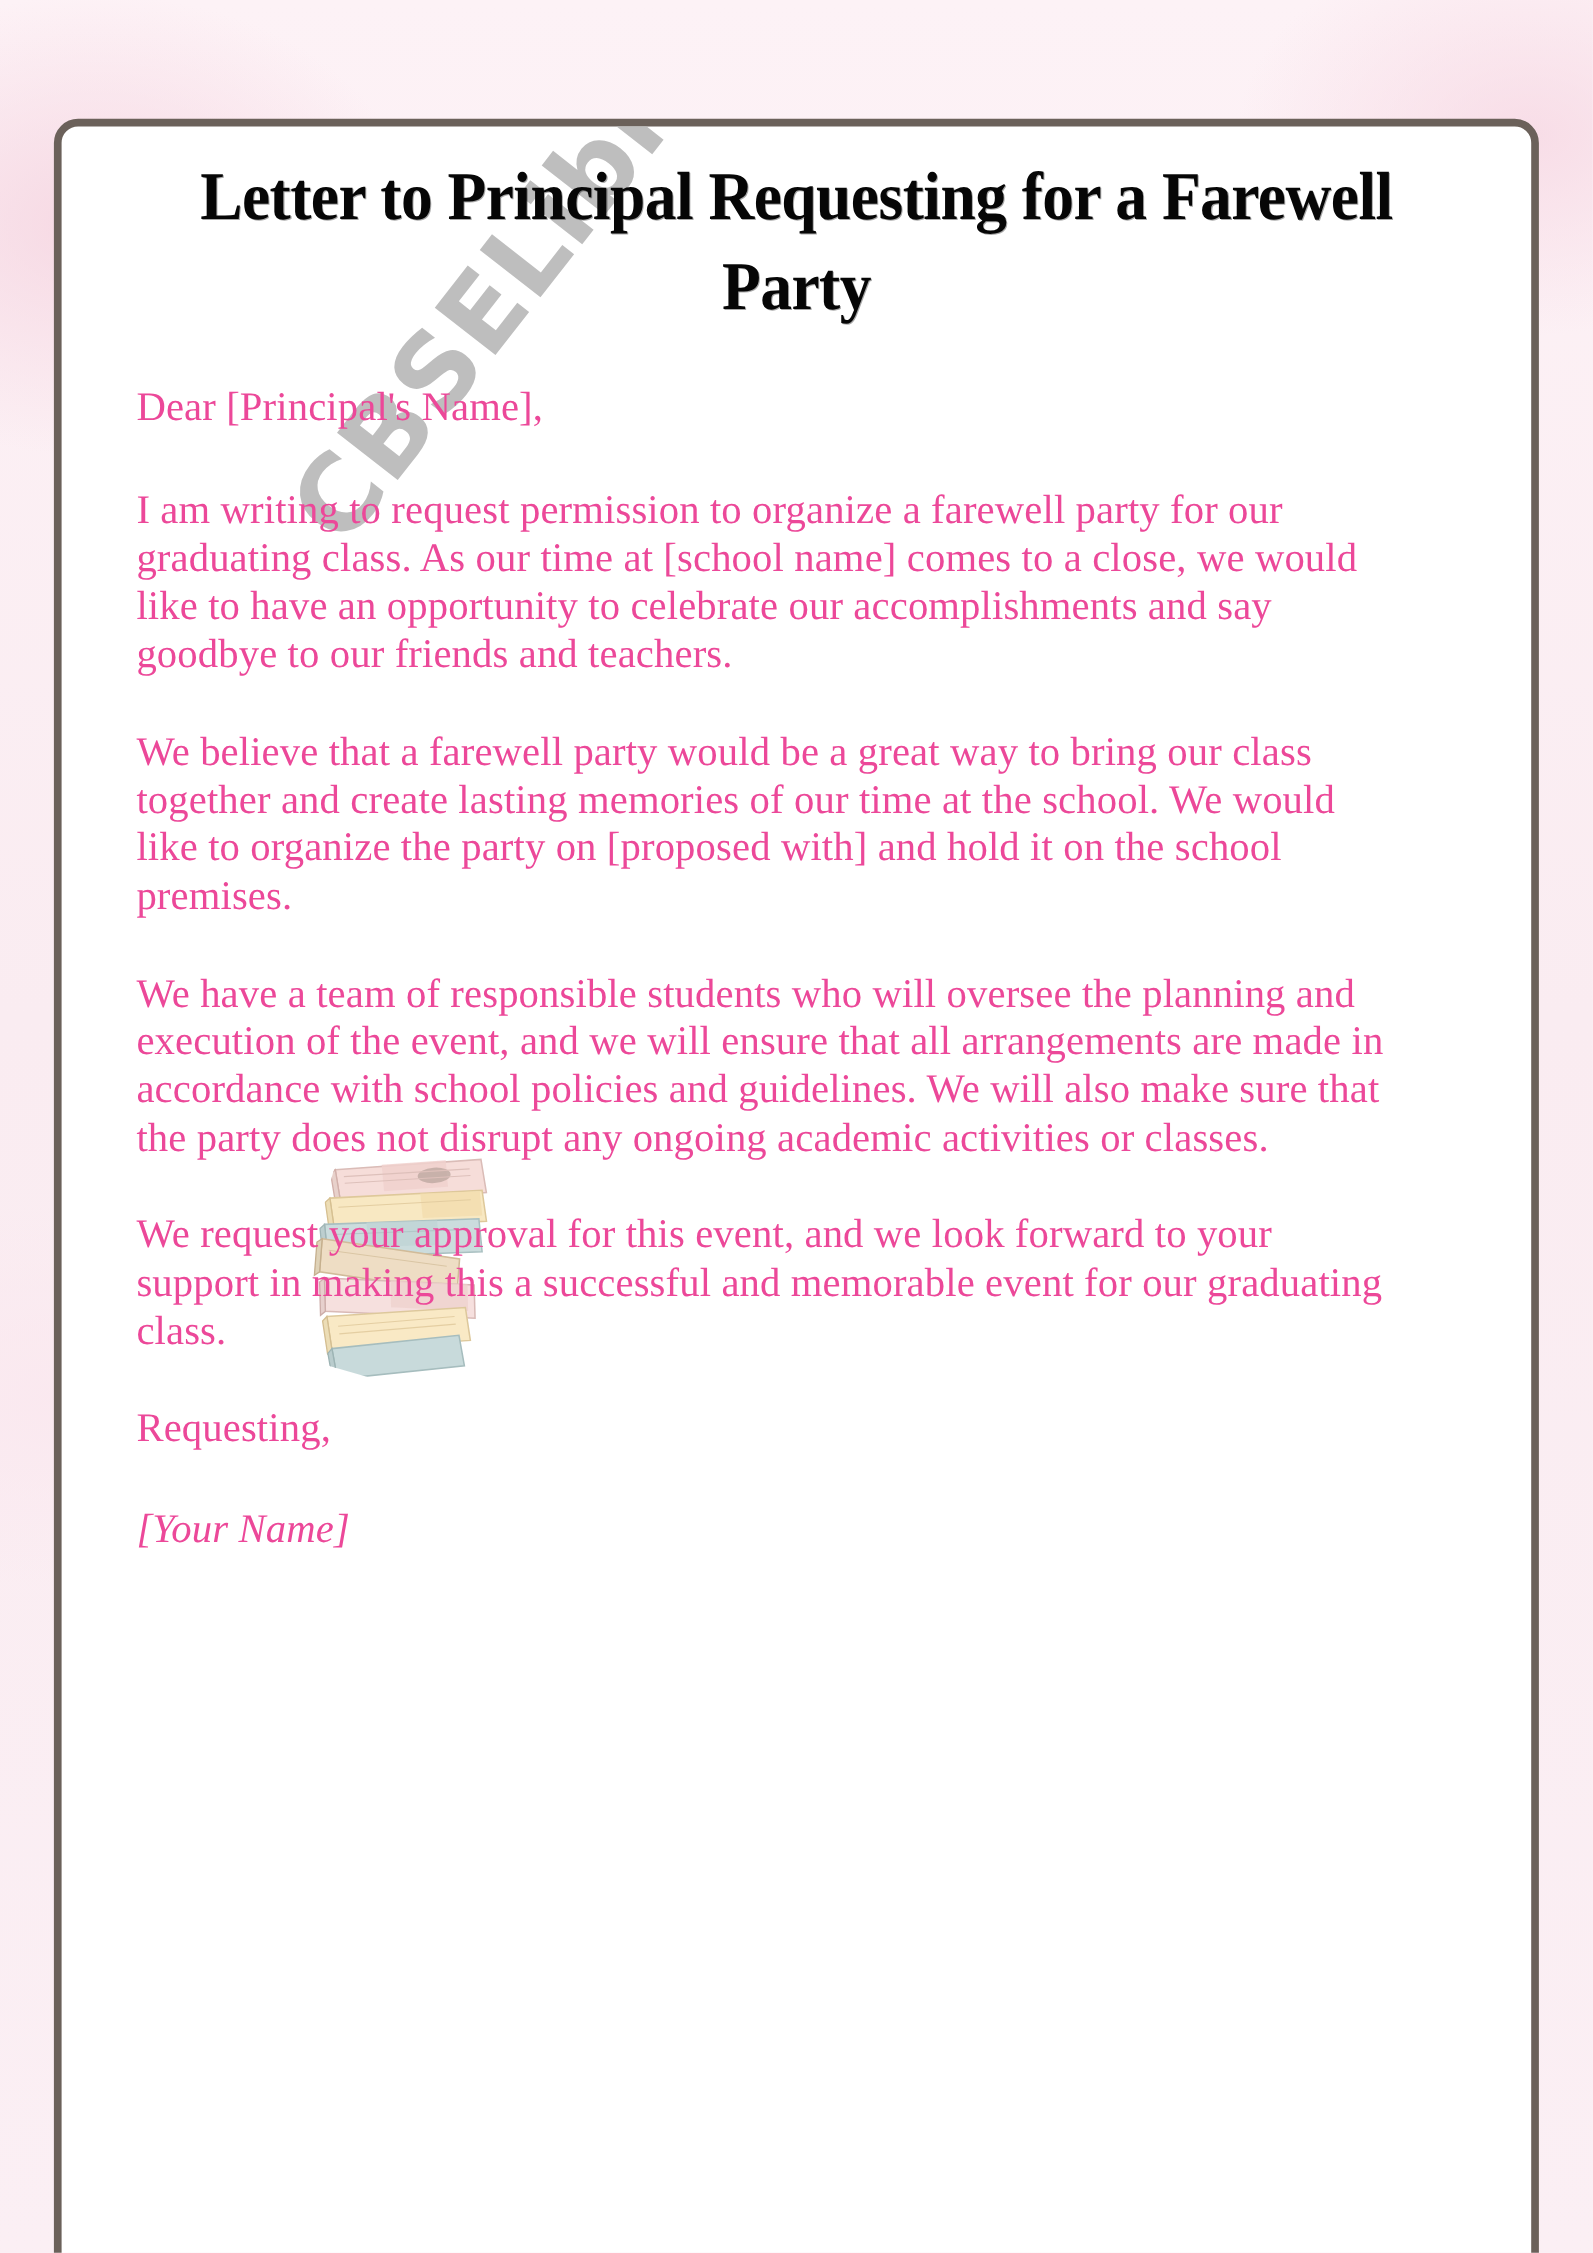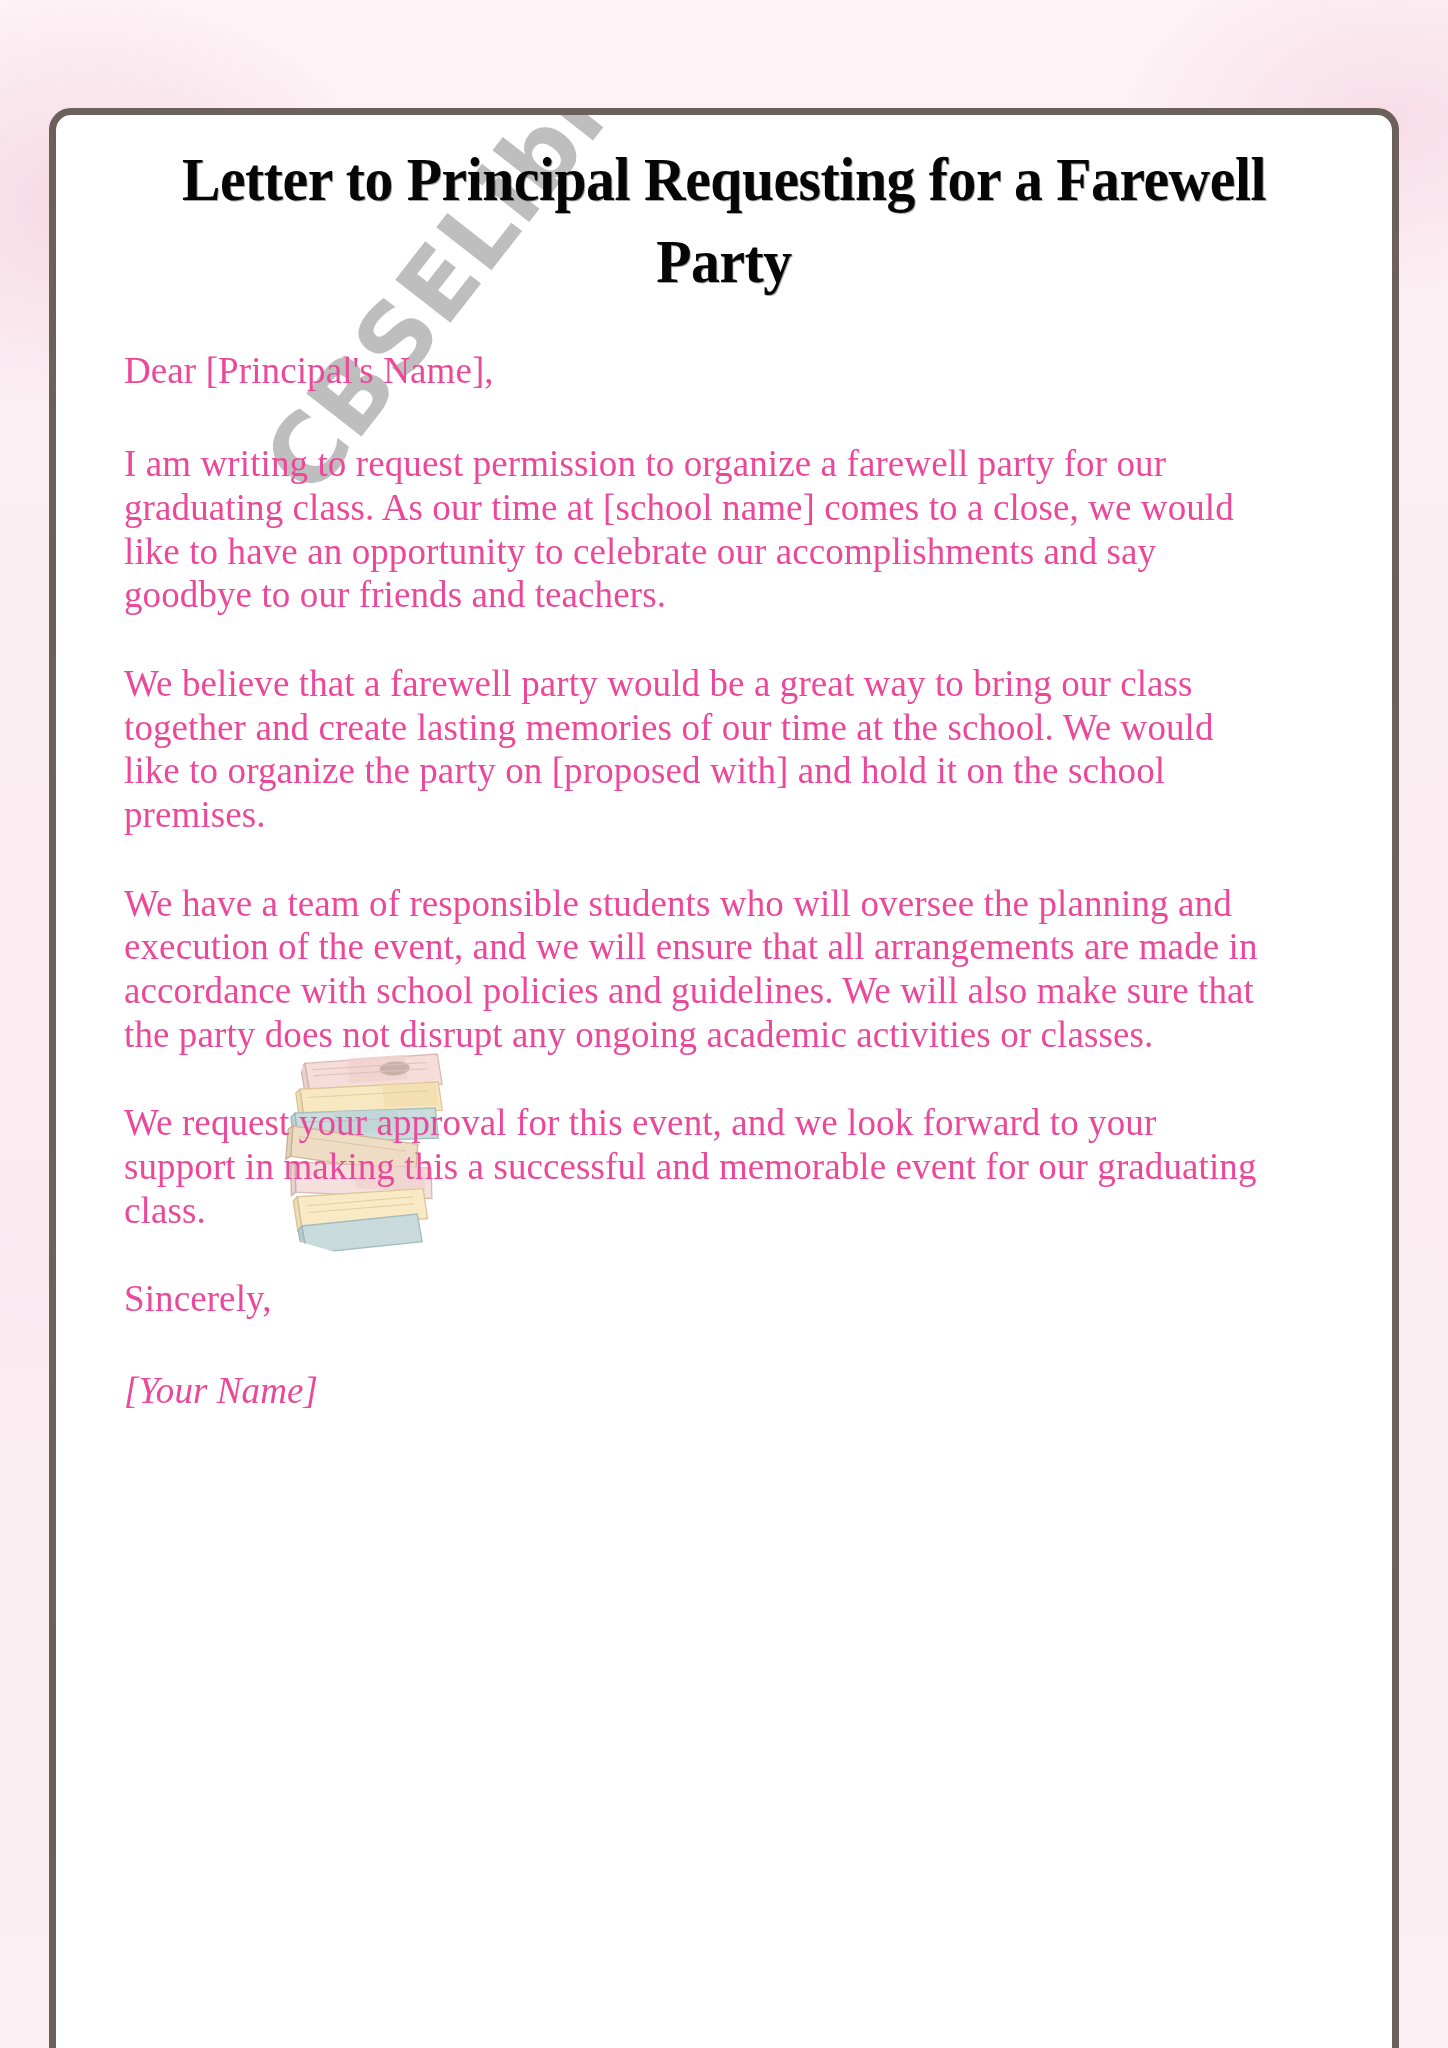--- a/index.html
+++ b/index.html
@@ -195,20 +195,20 @@
 
         <p class="para">I am writing to request permission to organize a farewell party for our graduating class. As our time at [school name] comes to a close, we would like to have an opportunity to celebrate our accomplishments and say goodbye to our friends and teachers.</p>
 
         <p class="para">We believe that a farewell party would be a great way to bring our class together and create lasting memories of our time at the school. We would like to organize the party on [proposed with] and hold it on the school premises.</p>
 
         <p class="para">We have a team of responsible students who will oversee the planning and execution of the event, and we will ensure that all arrangements are made in accordance with school policies and guidelines. We will also make sure that the party does not disrupt any ongoing academic activities or classes.</p>
 
         <p class="para">We request your approval for this event, and we look forward to your support in making this a successful and memorable event for our graduating class.</p>
 
 
-        <p class="para signoff">Sincerely,</p>
+        <p class="para signoff">Requesting,</p>
 
         <p class="para signature">[Your Name]</p>
       </div>
     </div>
 
   </div>
 </div>
 
 </body></html>

